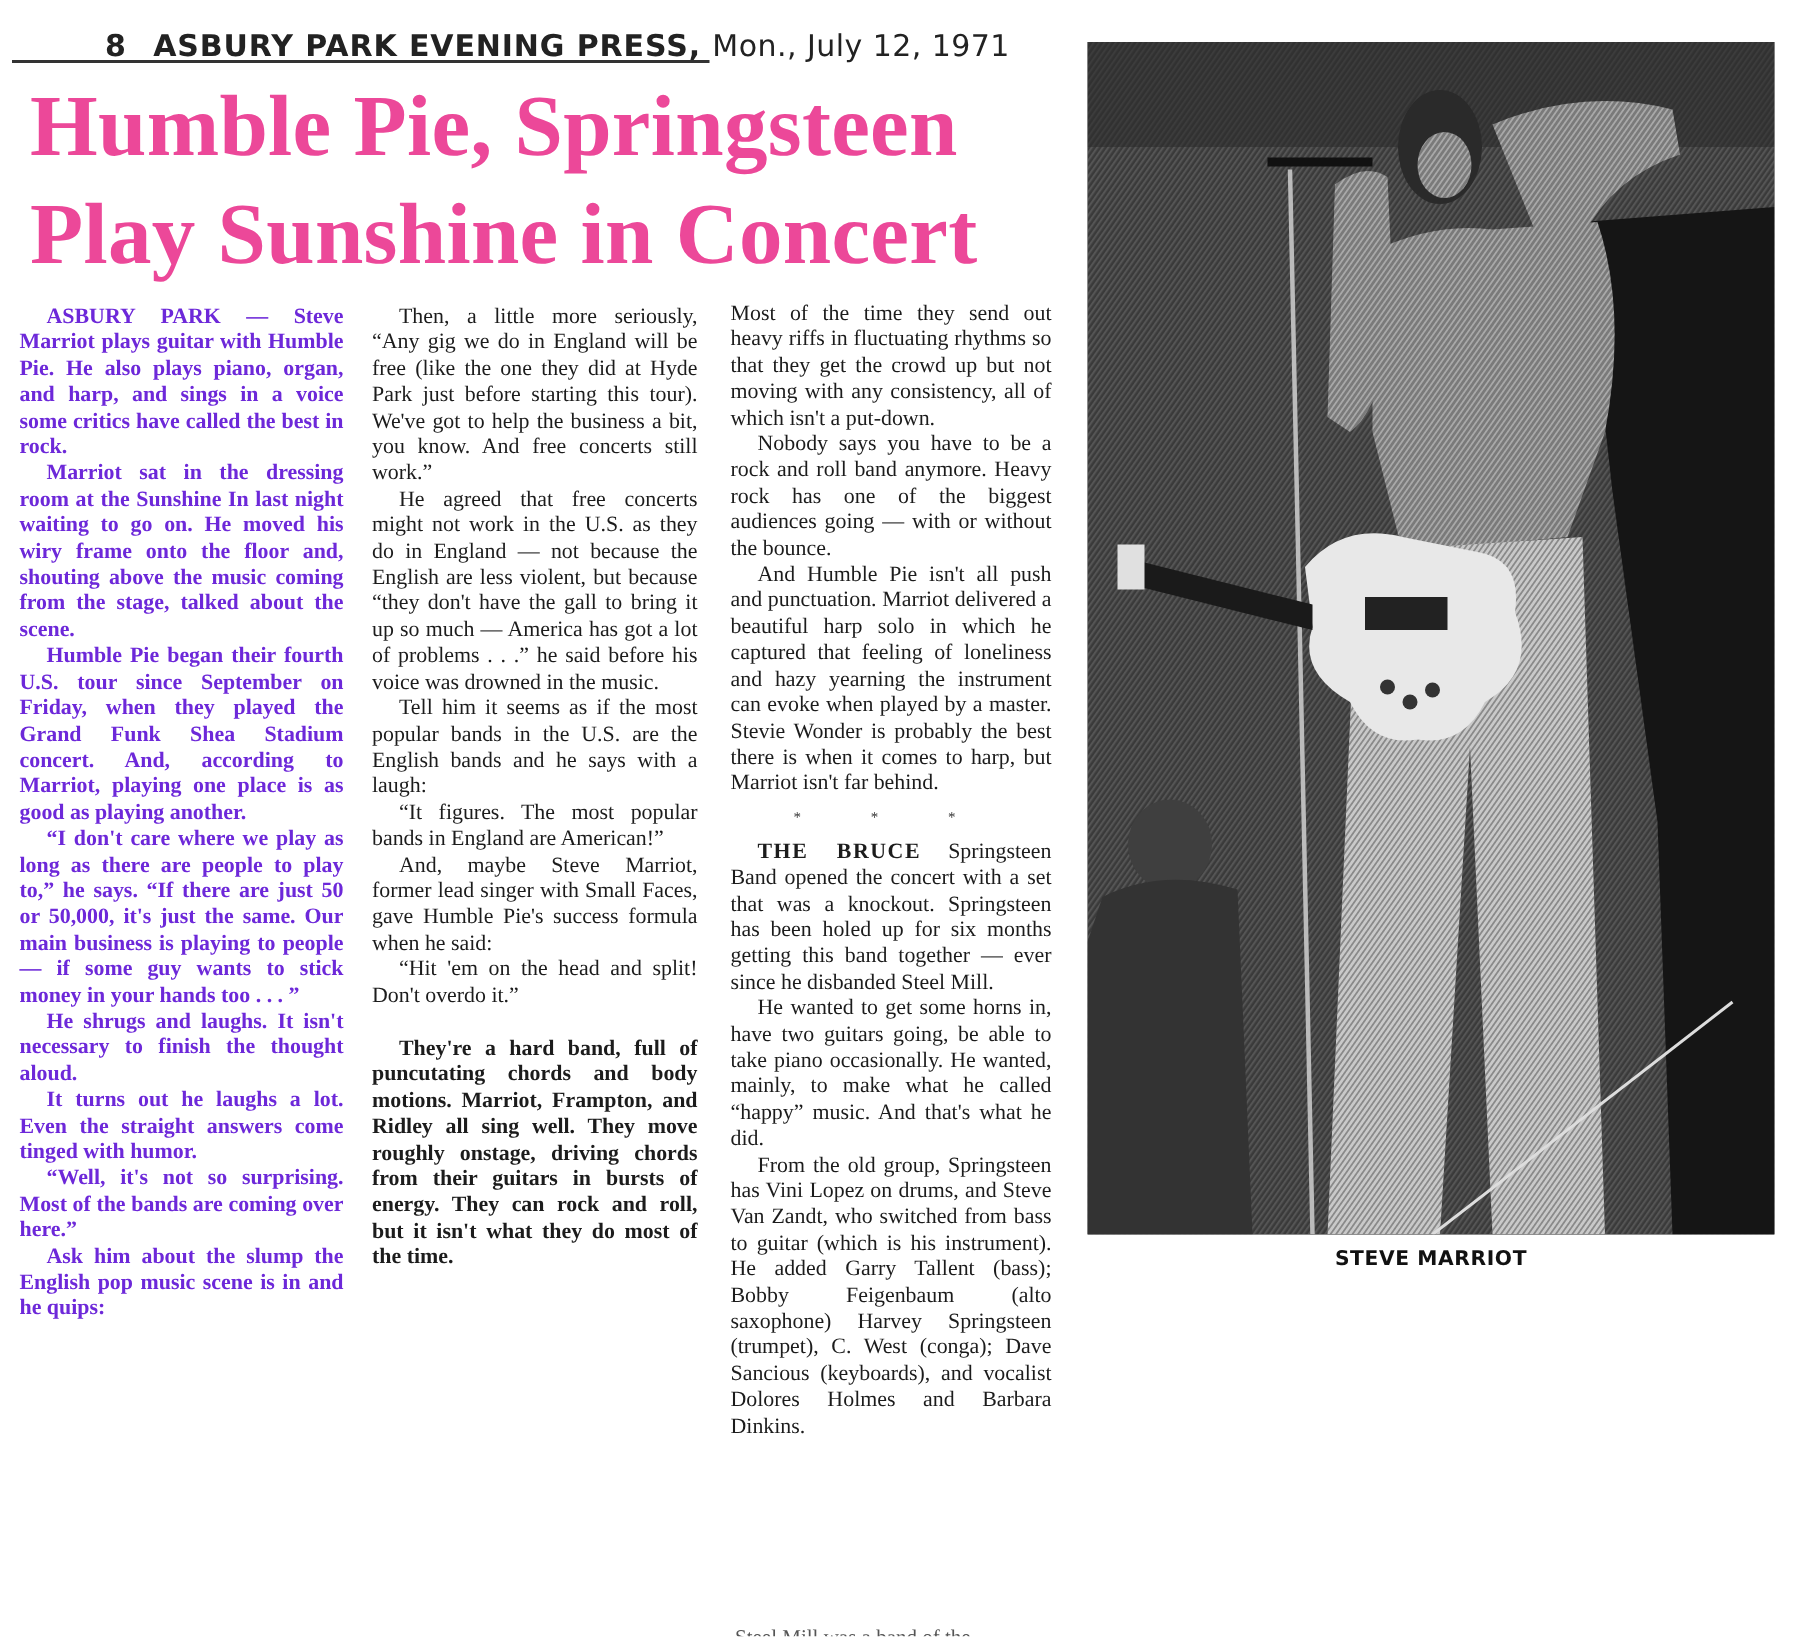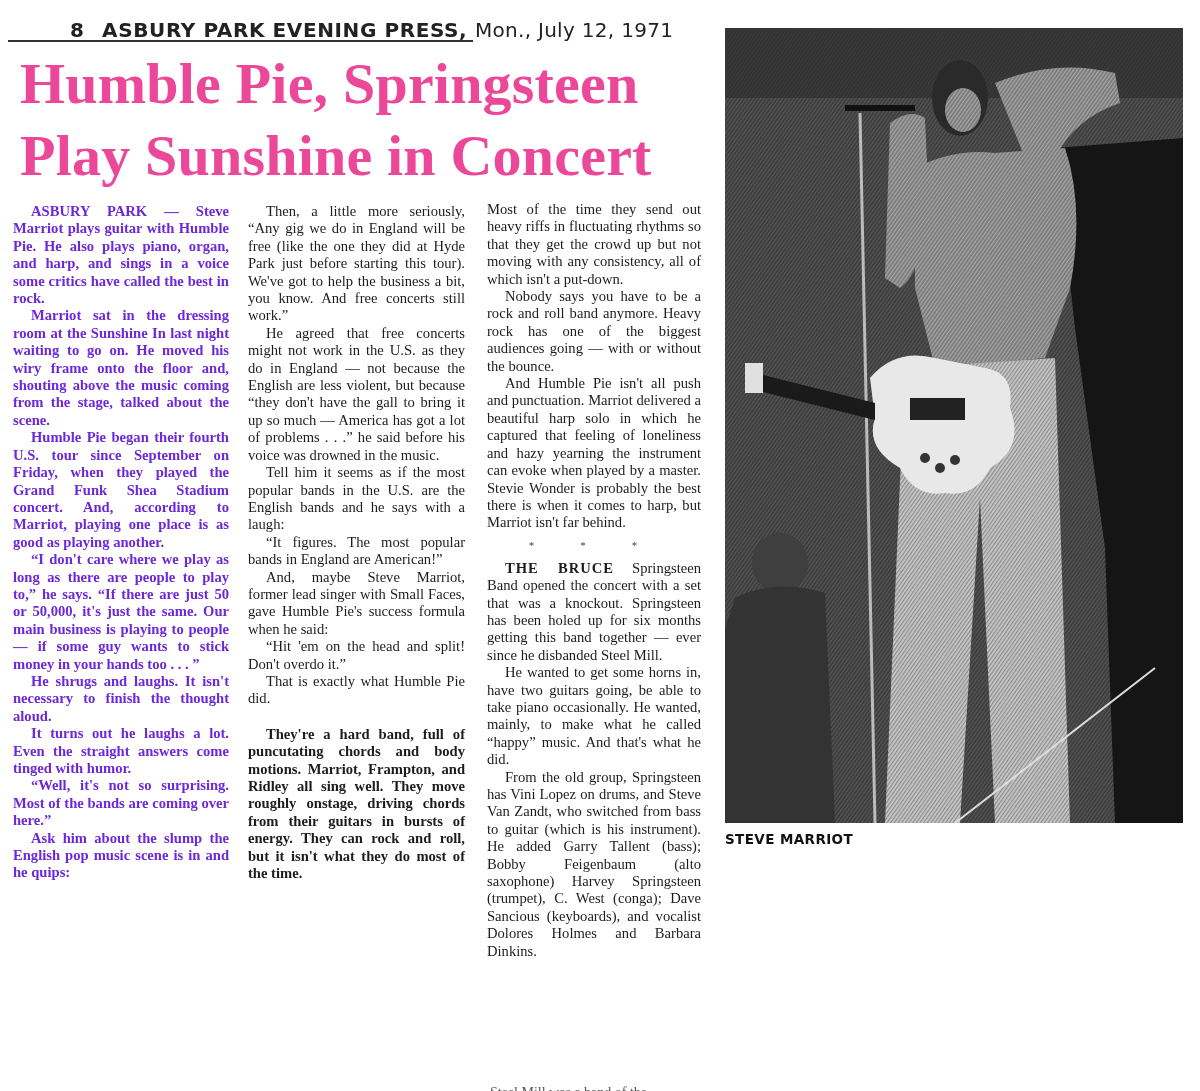--- a/index.html
+++ b/index.html
@@ -41,21 +41,21 @@
   .col3 { left: 487px; width: 214px; top: 201px; }
   .dingbats { text-align: center; letter-spacing: 22px; font-size: 10px; line-height: 16px; margin: 6px 0 6px 0; color: #333; }
   .lead-caps { font-weight: bold; letter-spacing: 1px; }
   .b { font-weight: bold; }
   .photo {
     position: absolute; left: 725px; top: 28px; width: 458px; height: 795px;
     background: #2a2a2a; overflow: hidden;
   }
   .photo svg { display: block; }
   .caption {
-    position: absolute; left: 725px; top: 831px; width: 458px; 
+    position: absolute; left: 725px; top: 831px; width: 458px; text-align: center;
     font-family: "DejaVu Sans", "Liberation Sans", sans-serif;
     font-weight: bold; font-size: 13.5px; letter-spacing: 0.4px; color: #111;
   }
   .cutoff {
     position: absolute; left: 490px; top: 1085px; width: 210px; height: 6px; overflow: hidden;
     font-family: "Liberation Serif", serif; font-size: 14px; color: #555;
   }
 </style>
 </head>
 <body>
@@ -83,21 +83,20 @@
   <p>Ask him about the slump the English pop music scene is in and he quips:</p>
 </div>
 
 <div class="col col2">
   <p>Then, a little more seriously, “Any gig we do in England will be free (like the one they did at Hyde Park just before starting this tour). We've got to help the business a bit, you know. And free concerts still work.”</p>
   <p>He agreed that free concerts might not work in the U.S. as they do in England — not because the English are less violent, but because “they don't have the gall to bring it up so much — America has got a lot of problems . . .” he said before his voice was drowned in the music.</p>
   <p>Tell him it seems as if the most popular bands in the U.S. are the English bands and he says with a laugh:</p>
   <p>“It figures. The most popular bands in England are American!”</p>
   <p>And, maybe Steve Marriot, former lead singer with Small Faces, gave Humble Pie's success formula when he said:</p>
   <p>“Hit 'em on the head and split! Don't overdo it.”</p>
-  <p>That is exactly what Humble Pie did.</p>
   <p class="b" style="margin-top:18px">They're a hard band, full of puncutating chords and body motions. Marriot, Frampton, and Ridley all sing well. They move roughly onstage, driving chords from their guitars in bursts of energy. They can rock and roll, but it isn't what they do most of the time.</p>
 </div>
 
 <div class="col col3">
   <p style="text-indent:0">Most of the time they send out heavy riffs in fluctuating rhythms so that they get the crowd up but not moving with any consistency, all of which isn't a put-down.</p>
   <p>Nobody says you have to be a rock and roll band anymore. Heavy rock has one of the biggest audiences going — with or without the bounce.</p>
   <p>And Humble Pie isn't all push and punctuation. Marriot delivered a beautiful harp solo in which he captured that feeling of loneliness and hazy yearning the instrument can evoke when played by a master. Stevie Wonder is probably the best there is when it comes to harp, but Marriot isn't far behind.</p>
   <div class="dingbats">* * *</div>
   <p><span class="lead-caps">THE BRUCE</span><span> Springsteen Band opened the concert with a set that was a knockout. Springsteen has been holed up for six months getting this band together — ever since he disbanded Steel Mill.</span></p>
   <p>He wanted to get some horns in, have two guitars going, be able to take piano occasionally. He wanted, mainly, to make what he called “happy” music. And that's what he did.</p>

